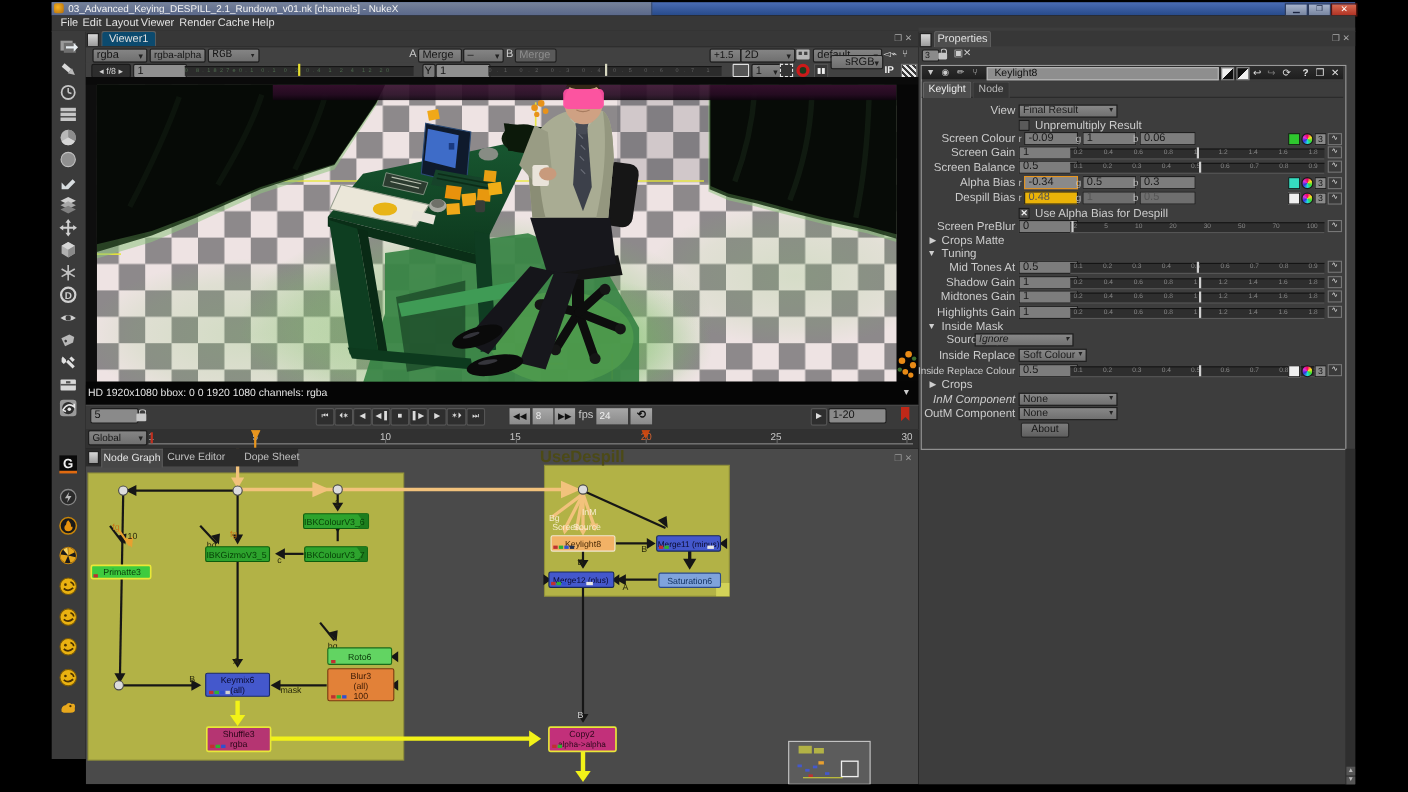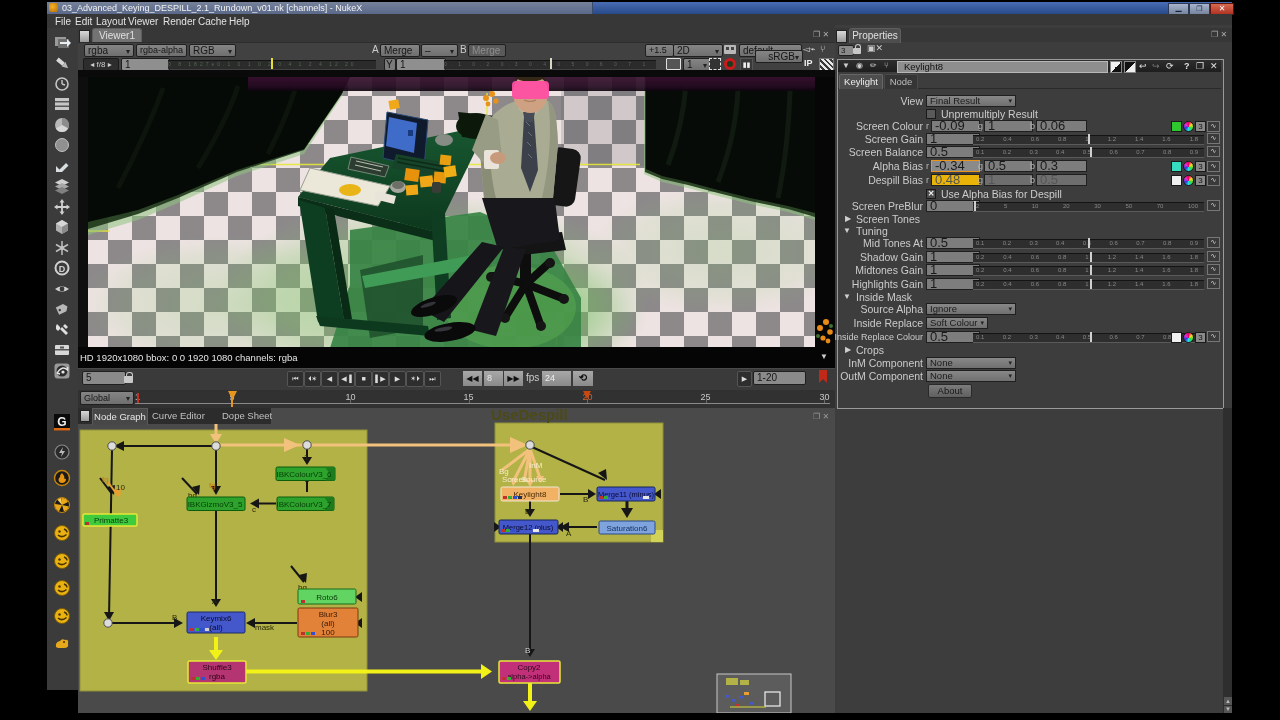--- a/index.html
+++ b/index.html
@@ -5,21 +5,21 @@
   font-family:"Liberation Sans",sans-serif;-webkit-font-smoothing:antialiased;}
 .abs{position:absolute;}
 .gbox{background:#7d7d7d;border:1px solid #1f1f1f;border-radius:2px;color:#161616;
   font-size:10px;line-height:11px;padding:0 3px;overflow:hidden;white-space:nowrap;}
 .dd{background:linear-gradient(#858585,#6f6f6f);}
 .dd:after{content:"▾";float:right;font-size:8px;color:#222;margin-top:1px;}
 .lbl{color:#cccccc;font-size:10.5px;white-space:nowrap;}
 .btn{background:#2e2e2e;border:1px solid #555;border-radius:2px;color:#dcdcdc;
   text-align:center;overflow:hidden;}
 .tick{position:absolute;background:#6a6a6a;width:1px;}
-.fld{position:absolute;background:#7d7d7d;border:1px solid #1f1f1f;height:10px;font-size:13px;color:#1a1a1a;line-height:10px;padding:0 3px;white-space:nowrap;overflow:hidden;}
+.fld{position:absolute;background:#7d7d7d;border:1px solid #1f1f1f;height:10px;font-size:10px;color:#1a1a1a;line-height:10px;padding:0 3px;white-space:nowrap;overflow:hidden;}
 .pdd{position:absolute;background:linear-gradient(#888,#707070);border:1px solid #1f1f1f;height:10px;font-size:9.5px;color:#1a1a1a;line-height:10px;padding:0 3px;white-space:nowrap;overflow:hidden;}
 .pdd:after{content:"▾";float:right;font-size:7px;color:#222;}
 .sld{position:absolute;left:973px;width:231px;height:8px;background:#2e2e2e;border-top:1px solid #141414;border-bottom:1px solid #5a5a5a;}
 .sldt{position:absolute;left:976px;width:222px;font-size:6px;color:#888;overflow:hidden;white-space:nowrap;line-height:8px;display:flex;justify-content:space-between;}.sldt i{font-style:normal;}
 .hdl{position:absolute;width:2px;height:10px;background:#d0d0d0;}
 .sw{position:absolute;width:9px;height:9px;border:1px solid #1a1a1a;}
 .whl{position:absolute;width:9px;height:9px;border-radius:50%;background:conic-gradient(#e06,#fd2,#3d3,#2dd,#33d,#d3d,#e06);border:1px solid #1a1a1a;}
 .n3{position:absolute;width:9px;height:9px;background:#8a8a8a;border:1px solid #1a1a1a;font-size:8px;line-height:9px;text-align:center;color:#111;}
 .cur{position:absolute;width:11px;height:9px;background:#3a3a3a;border:1px solid #777;color:#ddd;font-size:7px;line-height:8px;text-align:center;}
 .plbl{position:absolute;color:#cbcbcb;font-size:10.5px;text-align:right;width:170px;left:753px;white-space:nowrap;}
@@ -197,28 +197,28 @@
 
 <g transform="translate(15,616)">
           <path d="M-6 3 Q-7 -2 -2 -3 Q0 -6 3 -4 Q7 -5 6 0 Q7 4 2 4 L-4 4 Z" fill="#e8a81c"></path>
           <circle cx="2" cy="-2" r="1" fill="#4a3202"></circle>
         </g>
 </g>
 </svg>
 
 <div class="abs" style="left:78px;top:28px;width:757px;height:14px;background:#373737;"></div>
 <div class="abs" style="left:79px;top:30px;width:9px;height:11px;background:linear-gradient(#d8d8d8,#9a9a9a);border:1px solid #222;"></div>
-<div class="abs" style="left:92px;top:28px;width:48px;height:14px;background:#737373;border:1px solid #5e5e5e;border-bottom:none;border-radius:3px 3px 0 0;color:#e0e0e0;font-size:10px;line-height:14px;text-align:center;">Viewer1</div>
+<div class="abs" style="left:92px;top:28px;width:48px;height:14px;background:#0c4a6e;border:1px solid #5e5e5e;border-bottom:none;border-radius:3px 3px 0 0;color:#e0e0e0;font-size:10px;line-height:14px;text-align:center;">Viewer1</div>
 <div class="abs" style="left:813px;top:30px;font-size:8px;color:#aaa;">❐ ✕</div>
 <div class="abs" style="left:78px;top:42px;width:757px;height:15px;background:#414141;border-top:1px solid #2d2d2d;"></div>
 <div class="abs" style="left:78px;top:57px;width:757px;height:13px;background:#414141;"></div>
 
 <div class="abs gbox dd" style="left:84px;top:44px;width:42px;height:11px;">rgba</div>
 <div class="abs gbox dd" style="left:136px;top:44px;width:43px;height:11px;font-size:9px;">rgba-alpha</div>
-<div class="abs gbox dd" style="left:189px;top:44px;width:39px;height:11px;">RGB</div>
+<div class="abs gbox dd" style="left:189px;top:44px;width:39px;height:11px;font-family:Liberation Mono, monospace;">RGB</div>
 <div class="abs lbl" style="left:372px;top:44px;font-size:10px;">A</div>
 <div class="abs gbox dd" style="left:380px;top:44px;width:32px;height:11px;">Merge</div>
 <div class="abs gbox dd" style="left:421px;top:44px;width:29px;height:11px;">–</div>
 <div class="abs lbl" style="left:460px;top:44px;font-size:10px;">B</div>
 <div class="abs gbox dd" style="left:468px;top:44px;width:30px;height:11px;background:#5a5a5a;color:#8e8e8e;">Merge</div>
 <div class="abs gbox dd" style="left:645px;top:44px;width:21px;height:11px;font-size:9px;">+1.5</div>
 <div class="abs gbox dd" style="left:673px;top:44px;width:42px;height:11px;">2D</div>
 <div class="abs" style="left:724px;top:45px;width:12px;height:9px;background:#b8b8b8;border-radius:1px;"></div>
 <div class="abs" style="left:726px;top:47px;width:3px;height:3px;background:#444;"></div>
 <div class="abs" style="left:731px;top:47px;width:3px;height:3px;background:#444;"></div>
@@ -777,21 +777,21 @@
       <i>10</i>
       <i>20</i>
       <i>30</i>
       <i>50</i>
       <i>70</i>
       <i>100</i>
     </div>
 <div class="hdl" style="left:974px;top:201px;"></div>
     <div class="cur" style="left:1207px;top:200px;">∿</div>
 <div class="abs" style="left:845px;top:214px;font-size:8px;color:#cfcfcf;">▶</div>
-    <div class="abs lbl" style="left:856px;top:213px;">Screen Tones</div>
+    <div class="abs lbl" style="left:856px;top:213px;">Crops Matte</div>
 <div class="abs" style="left:843px;top:226px;font-size:8px;color:#cfcfcf;">▼</div>
     <div class="abs lbl" style="left:856px;top:225px;">Tuning</div>
 <div class="plbl" style="top:237px;">Mid Tones At</div>
 <div class="fld" style="left:926px;top:237px;width:46px;">0.5</div>
 <div class="sld" style="top:239px;"></div>
     <div class="sldt" style="top:239px;">
       <i>0.1</i>
       <i>0.2</i>
       <i>0.3</i>
       <i>0.4</i>
@@ -847,21 +847,21 @@
       <i>1.2</i>
       <i>1.4</i>
       <i>1.6</i>
       <i>1.8</i>
     </div>
 <div class="hdl" style="left:1090px;top:279px;"></div>
     <div class="cur" style="left:1207px;top:278px;">∿</div>
 <div class="abs" style="left:843px;top:292px;font-size:8px;color:#cfcfcf;">▼</div>
     <div class="abs lbl" style="left:856px;top:291px;">Inside Mask</div>
 <div class="plbl" style="top:303px;">Source Alpha</div>
-<div class="pdd" style="left:926px;top:303px;width:82px;">Ignore</div>
+<div class="pdd" style="left:886px;top:303px;width:82px;font-style:italic;">Ignore</div>
 <div class="plbl" style="top:317px;">Inside Replace</div>
 <div class="pdd" style="left:926px;top:317px;width:54px;">Soft Colour</div>
 <div class="plbl" style="top:332px;font-size:9px;">Inside Replace Colour</div>
 <div class="fld" style="left:926px;top:331px;width:46px;">0.5</div>
 <div class="sld" style="top:333px;"></div>
     <div class="sldt" style="top:333px;">
       <i>0.1</i>
       <i>0.2</i>
       <i>0.3</i>
       <i>0.4</i>
@@ -871,21 +871,21 @@
       <i>0.8</i>
       <i>0.9</i>
     </div>
 <div class="hdl" style="left:1090px;top:332px;"></div>
 <div class="sw" style="left:1171px;top:332px;background:#f0f0f0;"></div>
     <div class="whl" style="left:1183px;top:332px;"></div>
     <div class="n3" style="left:1195px;top:332px;">3</div>
     <div class="cur" style="left:1207px;top:331px;">∿</div>
 <div class="abs" style="left:845px;top:345px;font-size:8px;color:#cfcfcf;">▶</div>
     <div class="abs lbl" style="left:856px;top:344px;">Crops</div>
-<div class="plbl" style="top:357px;">InM Component</div>
+<div class="plbl" style="top:357px;font-style:italic;">InM Component</div>
 <div class="pdd" style="left:926px;top:357px;width:82px;">None</div>
 <div class="plbl" style="top:370px;">OutM Component</div>
 <div class="pdd" style="left:926px;top:370px;width:82px;">None</div>
 <div class="abs" style="left:928px;top:384px;width:42px;height:12px;background:linear-gradient(#7c7c7c,#5f5f5f);border:1px solid #2a2a2a;border-radius:2px;color:#161616;font-size:9.5px;line-height:12px;text-align:center;">About</div>
 
 <div class="abs" style="left:1223px;top:408px;width:9px;height:305px;background:#2e2e2e;"></div>
 <div class="abs" style="left:1224px;top:697px;width:8px;height:8px;background:#555;color:#bbb;font-size:6px;line-height:8px;text-align:center;">▲</div>
 <div class="abs" style="left:1224px;top:706px;width:8px;height:7px;background:#555;color:#bbb;font-size:6px;line-height:7px;text-align:center;">▼</div>
 
 </div>

